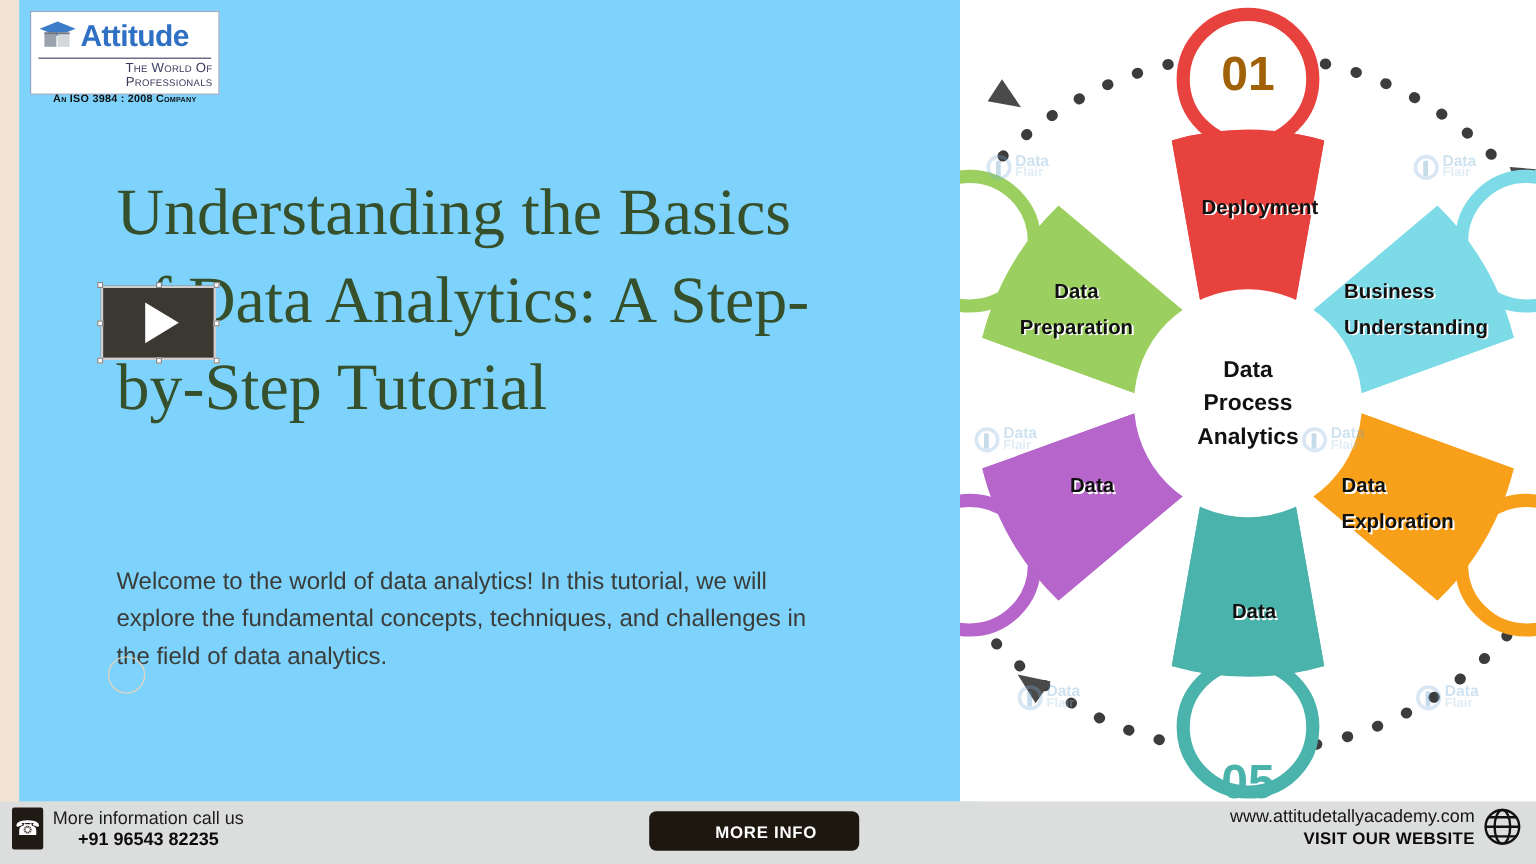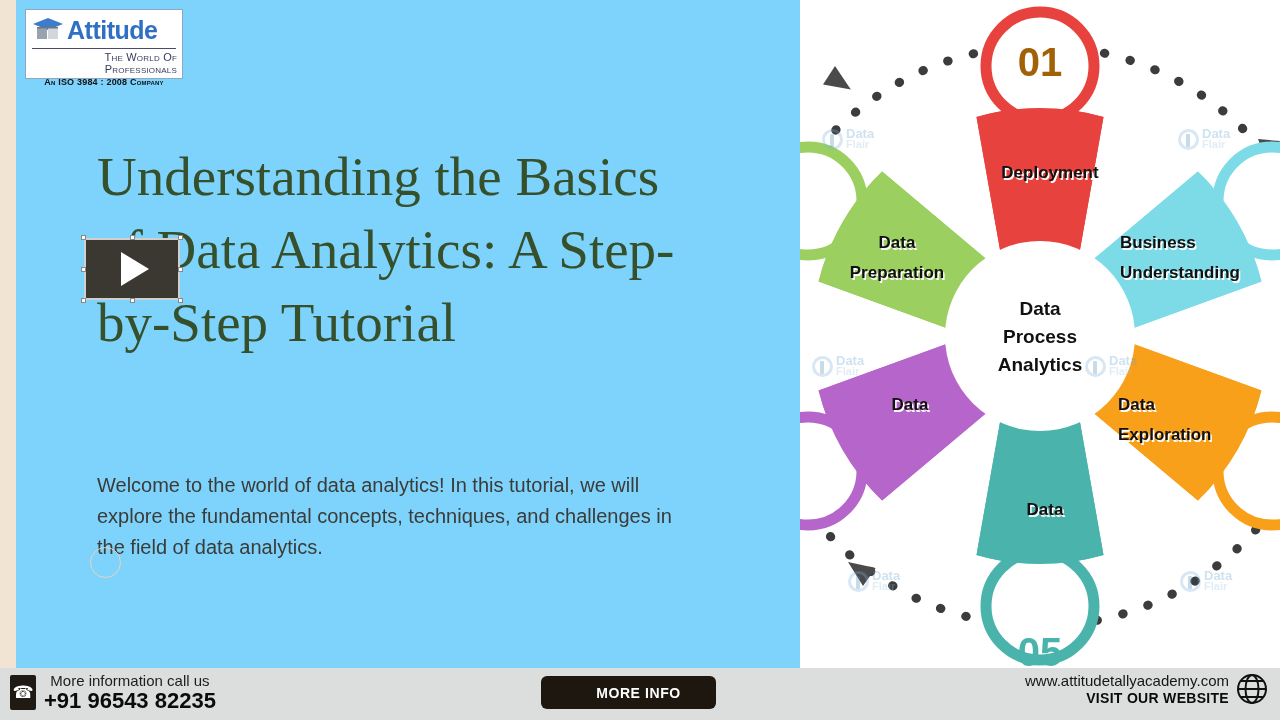--- a/index.html
+++ b/index.html
@@ -122,21 +122,21 @@
   #call-block {
     position:absolute; left:10px; top:5px; display:flex; align-items:center; gap:8px;
   }
   #phone-icon {
     width:26px; height:35px; background:#201a14; border-radius:2px;
     display:flex; align-items:center; justify-content:center;
     color:#fff; font-size:17px;
   }
   #call-texts { line-height:1;text-align:center; }
   #call-line1 { font-size:15px; color:#1d1d1d; margin-bottom:2px; }
-  #call-line2 { font-size:22px; color:#0b0b0b; font-weight:bold; }
+  #call-line2 { font-size:15px; color:#0b0b0b; font-weight:bold; }
 
   #more-info-button {
     position:absolute; left:541px; top:676px; width:175px; height:33px;
     background:#1d1710; border-radius:6px; color:#ffffff;
     font-size:14px; font-weight:bold; letter-spacing:0.6px;
     display:flex; align-items:center; justify-content:center;padding-left:20px;
   }
 
   #website-block {
     position:absolute; right:12px; top:5px; display:flex; align-items:center; gap:7px;

